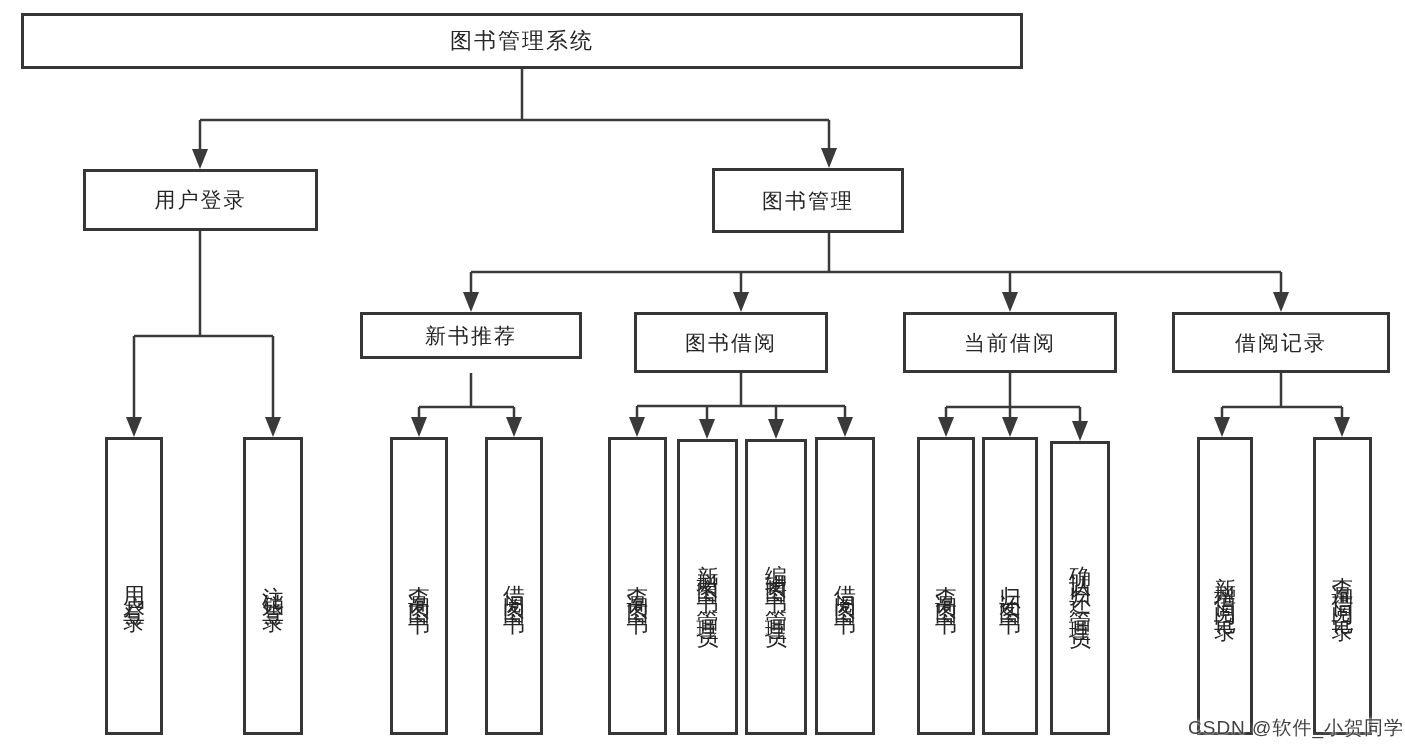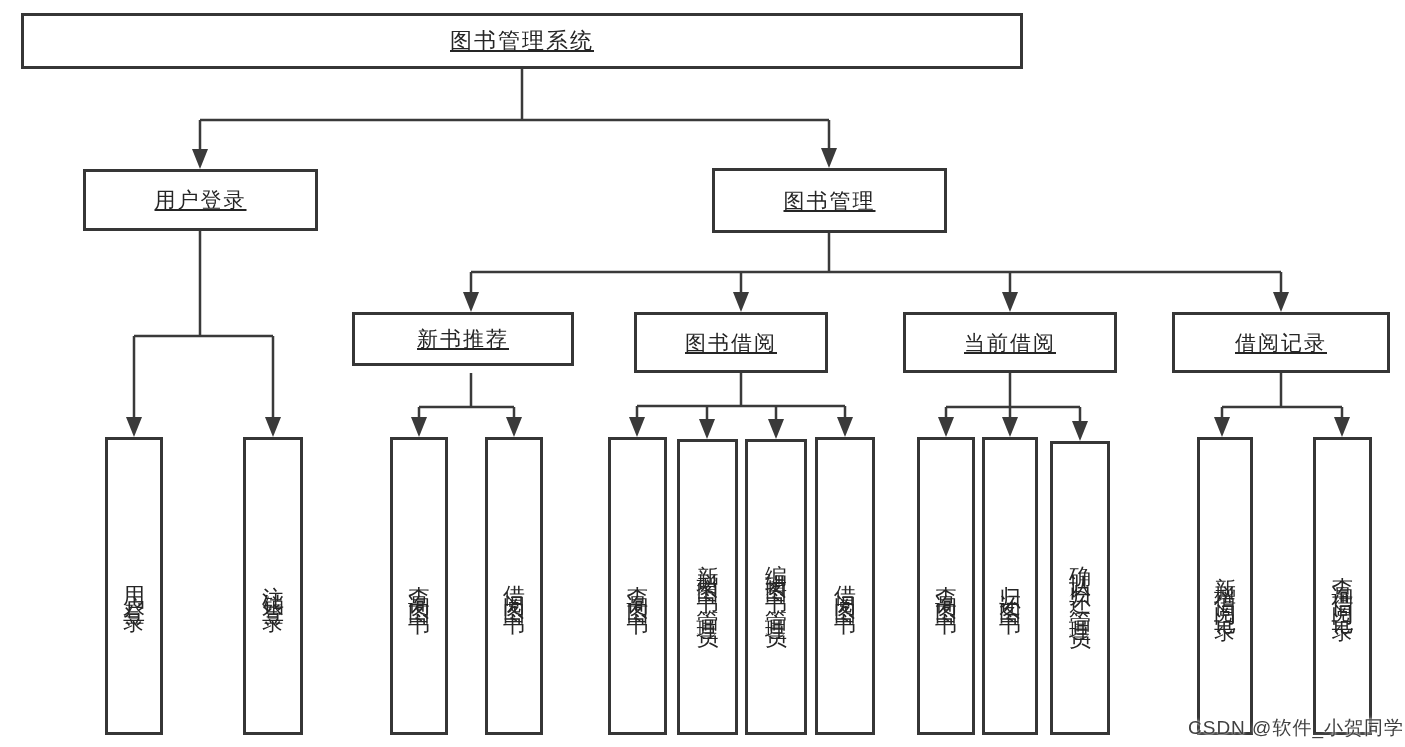--- a/index.html
+++ b/index.html
@@ -7,21 +7,21 @@
     position:relative; width:1405px; height:747px; background:#ffffff;
     font-family:"Liberation Sans", sans-serif; color:#252525; overflow:hidden;
   }
   .connectors { position:absolute; left:0; top:0; width:1405px; height:747px; }
   .node {
     position:absolute; box-sizing:border-box;
     border:3px solid #363636; background:#ffffff;
     display:flex; align-items:center; justify-content:center;
     z-index:2;
   }
-  .h-node span { font-size:21px; letter-spacing:2px; white-space:nowrap;text-decoration:underline; }
+  .h-node span { font-size:21px; letter-spacing:2px; white-space:nowrap; }
   .root-node span { font-size:22px; }
   .v-node span {
     writing-mode:vertical-rl; font-size:22px; letter-spacing:9px;
     line-height:1; white-space:nowrap;
   }
   .watermark {
     position:absolute; left:1188px; top:715px; z-index:6;
     font-size:19px; letter-spacing:1px; color:#404040; white-space:nowrap;
     text-shadow:0 0 4px #ffffff, 0 0 2px #ffffff;
   }
@@ -63,25 +63,25 @@
     </g>
   </svg>
 
   <div class="node h-node root-node" style="left:21px;top:13px;width:1002px;height:56px">
     <span>图书管理系统</span>
   </div>
 
   <div class="node h-node" style="left:83px;top:169px;width:235px;height:62px">
     <span>用户登录</span>
   </div>
-  <div class="node h-node" style="left:712px;top:168px;width:235px;height:65px">
+  <div class="node h-node" style="left:712px;top:168px;width:192px;height:65px">
     <span>图书管理</span>
   </div>
 
-  <div class="node h-node" style="left:352px;top:312px;width:222px;height:54px">
+  <div class="node h-node" style="left:360px;top:312px;width:222px;height:47px">
     <span>新书推荐</span>
   </div>
   <div class="node h-node" style="left:634px;top:312px;width:194px;height:61px">
     <span>图书借阅</span>
   </div>
   <div class="node h-node" style="left:903px;top:312px;width:214px;height:61px">
     <span>当前借阅</span>
   </div>
   <div class="node h-node" style="left:1172px;top:312px;width:218px;height:61px">
     <span>借阅记录</span>

